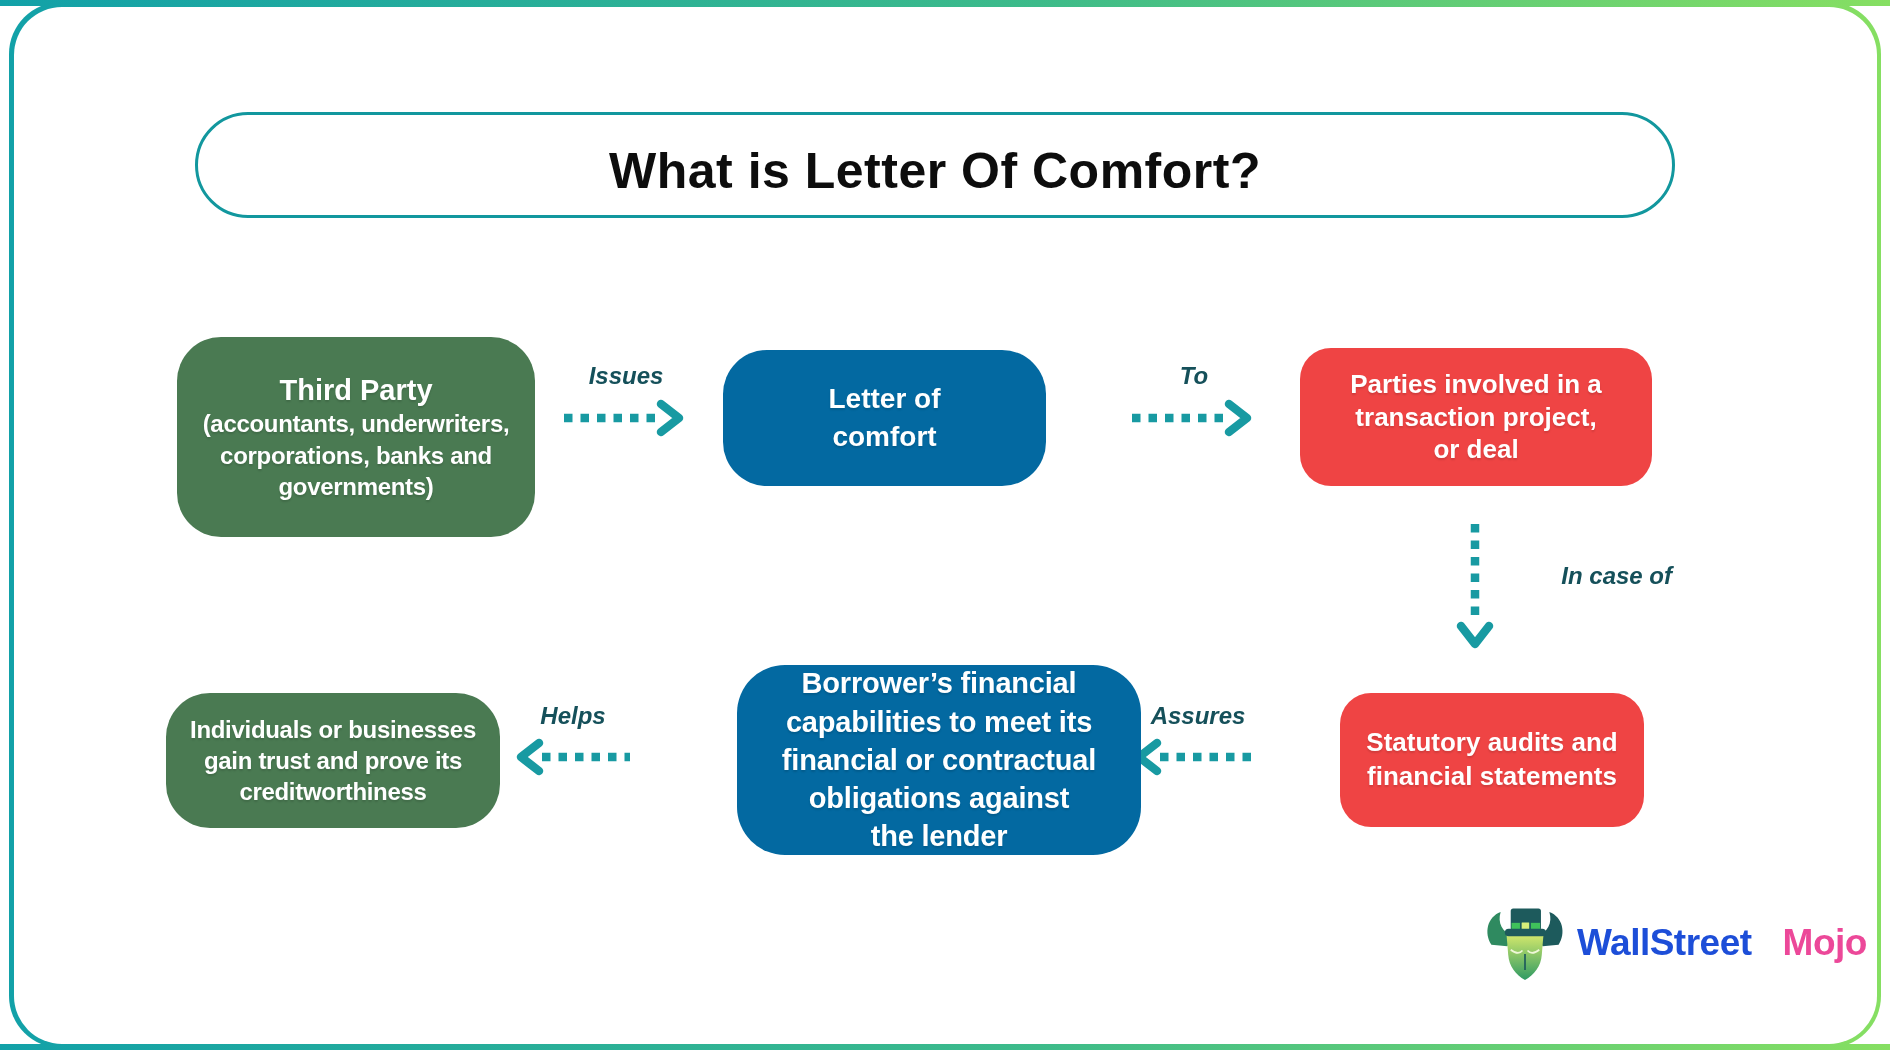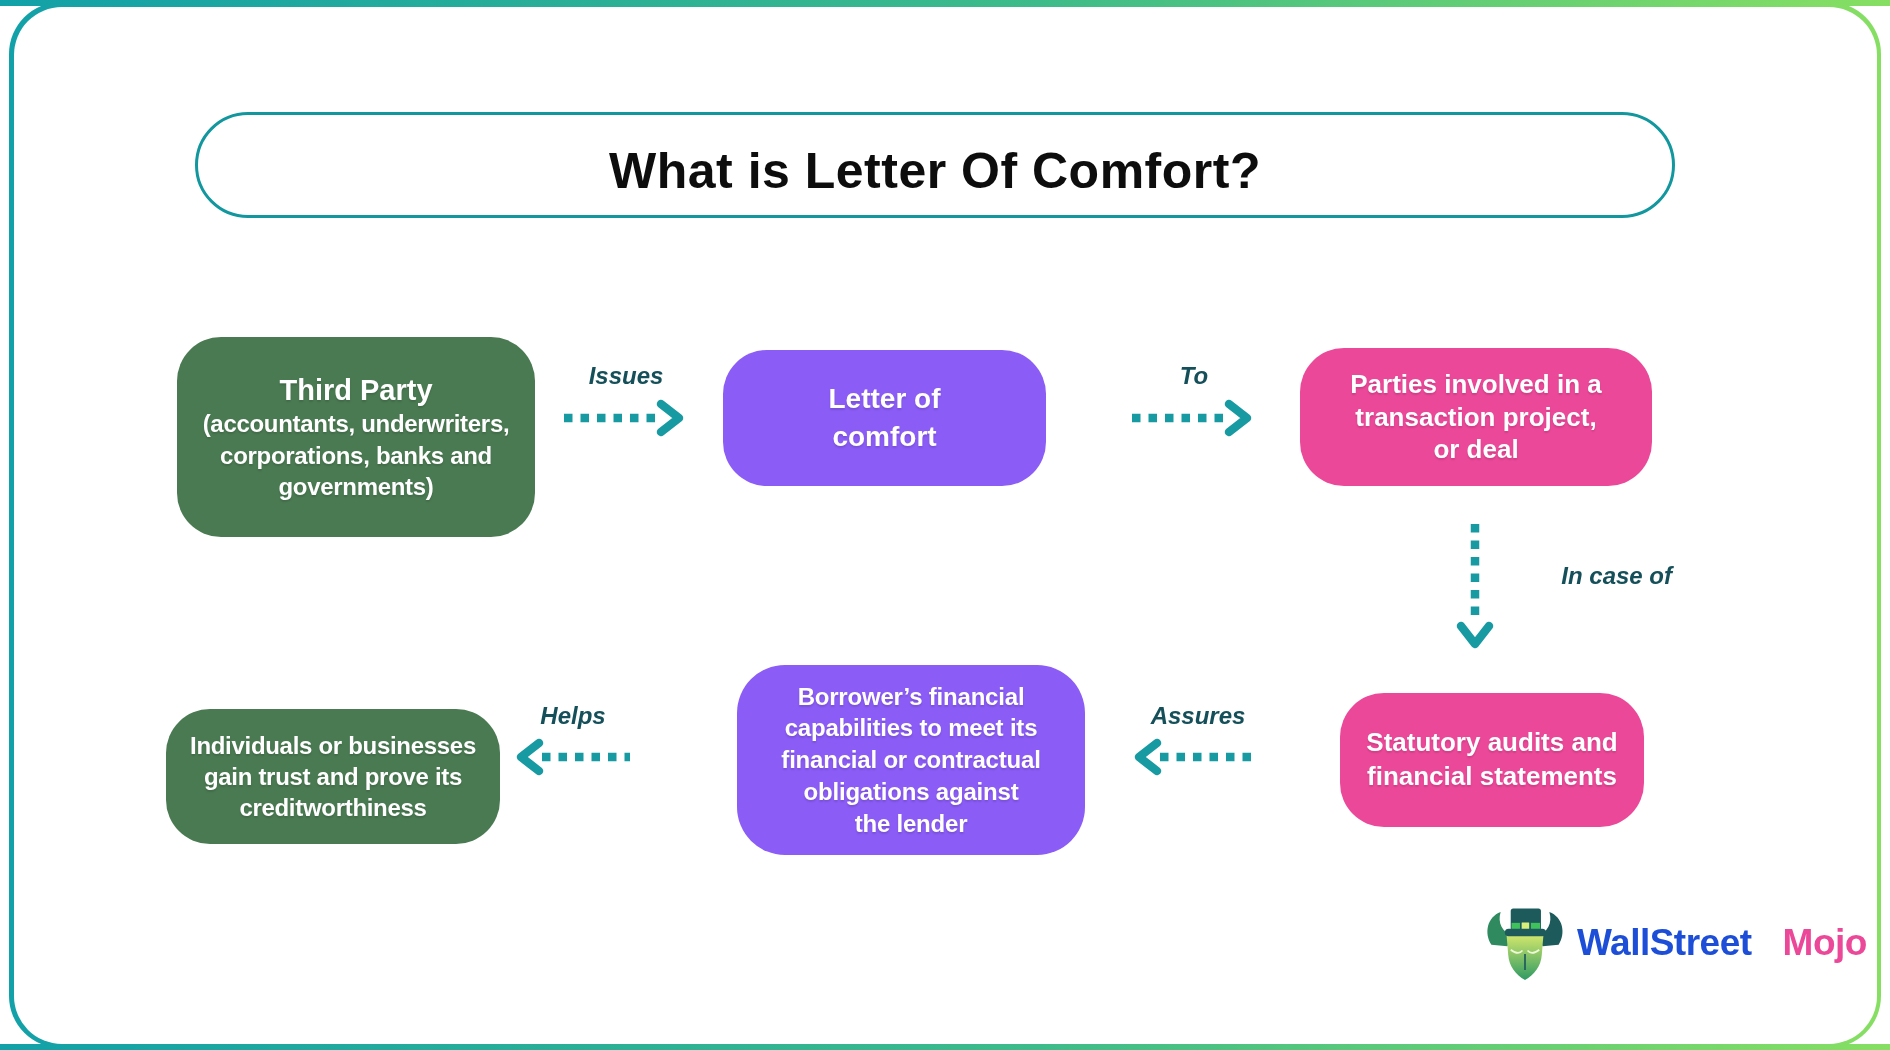--- a/index.html
+++ b/index.html
@@ -20,31 +20,31 @@
   .title-pill{position:absolute;left:195px;top:112px;width:1480px;height:106px;
     box-sizing:border-box;border:3.5px solid #12979e;border-radius:53px;
     display:flex;align-items:center;justify-content:center;}
   .title-text{font-size:50px;font-weight:700;color:#0d0d0d;letter-spacing:0.5px;margin-top:12px;}
 
   .box{position:absolute;box-sizing:border-box;border-radius:44px;color:#ffffff;
     display:flex;flex-direction:column;align-items:center;justify-content:center;
     text-align:center;font-weight:700;white-space:pre-line;
     text-shadow:0 2px 2px rgba(0,0,0,0.13);}
   .bg-green{background:#4a7a52;}
-  .bg-teal{background:#8b5cf6;}
-  .bg-dark{background:#ec4899;}
+  .bg-teal{background:#0369a1;}
+  .bg-dark{background:#ef4444;border-radius:31px;}
 
   .box-third{left:177px;top:337px;width:358px;height:200px;padding:6px 4px;}
   .box-third .box-heading{font-size:29px;line-height:1.25;}
   .box-third .box-text{font-size:24px;line-height:1.3;letter-spacing:-0.3px;}
   .box-letter{left:723px;top:350px;width:323px;height:136px;font-size:28px;line-height:1.35;}
   .box-parties{left:1300px;top:348px;width:352px;height:138px;font-size:26px;line-height:1.25;}
   .box-statutory{left:1340px;top:693px;width:304px;height:134px;font-size:26px;line-height:1.3;}
-  .box-borrower{left:737px;top:665px;width:348px;height:190px;font-size:24px;line-height:1.32;border-radius:48px;letter-spacing:-0.2px;}
-  .box-individuals{left:166px;top:693px;width:334px;height:135px;font-size:24px;line-height:1.3;letter-spacing:-0.3px;margin-top:16px;}
+  .box-borrower{left:737px;top:665px;width:404px;height:190px;font-size:29px;line-height:1.32;border-radius:48px;letter-spacing:-0.2px;}
+  .box-individuals{left:166px;top:693px;width:334px;height:135px;font-size:24px;line-height:1.3;letter-spacing:-0.3px;}
 
   .arrow-label{position:absolute;font-weight:700;color:#15505a;font-size:24px;text-align:center;font-style:italic;}
   .lbl-issues{left:558px;top:362px;width:136px;}
   .lbl-to{left:1128px;top:362px;width:132px;}
   .lbl-incase{left:1502px;top:562px;width:170px;text-align:right;}
   .lbl-helps{left:505px;top:702px;width:136px;}
   .lbl-assures{left:1128px;top:702px;width:140px;}
 
   .arrow-svg{position:absolute;}
   .arr-issues{left:560px;top:398px;}

